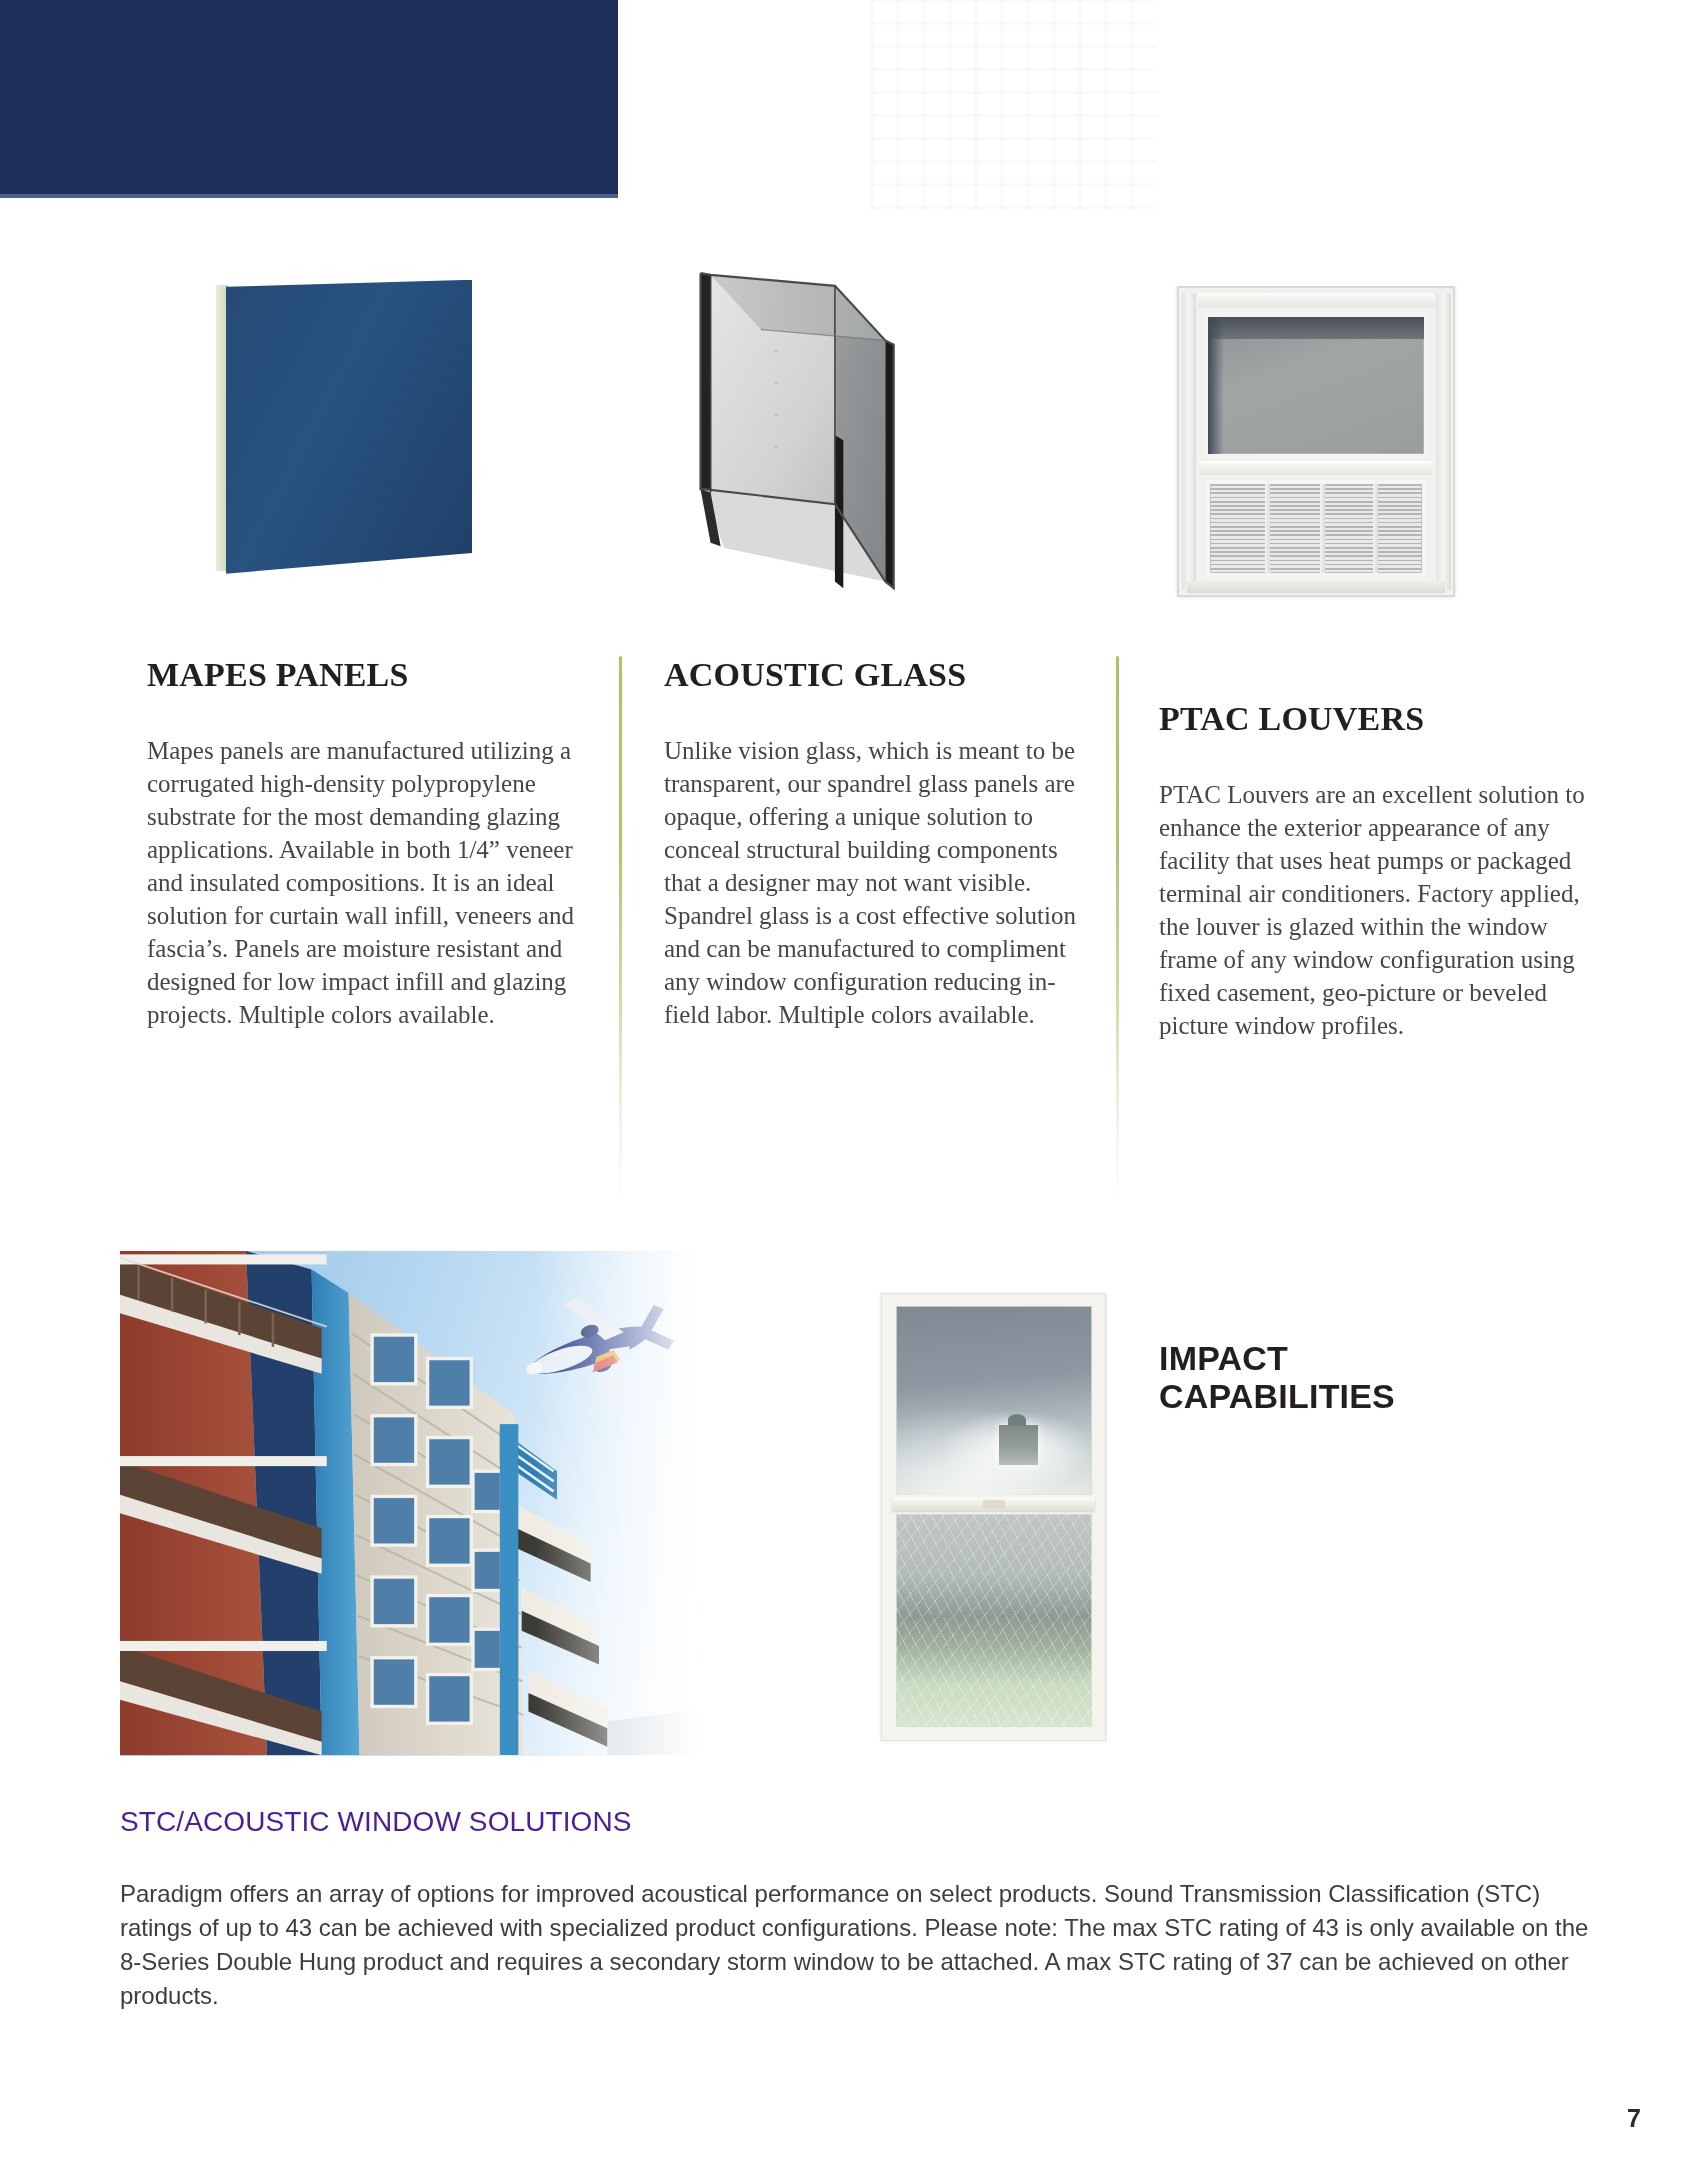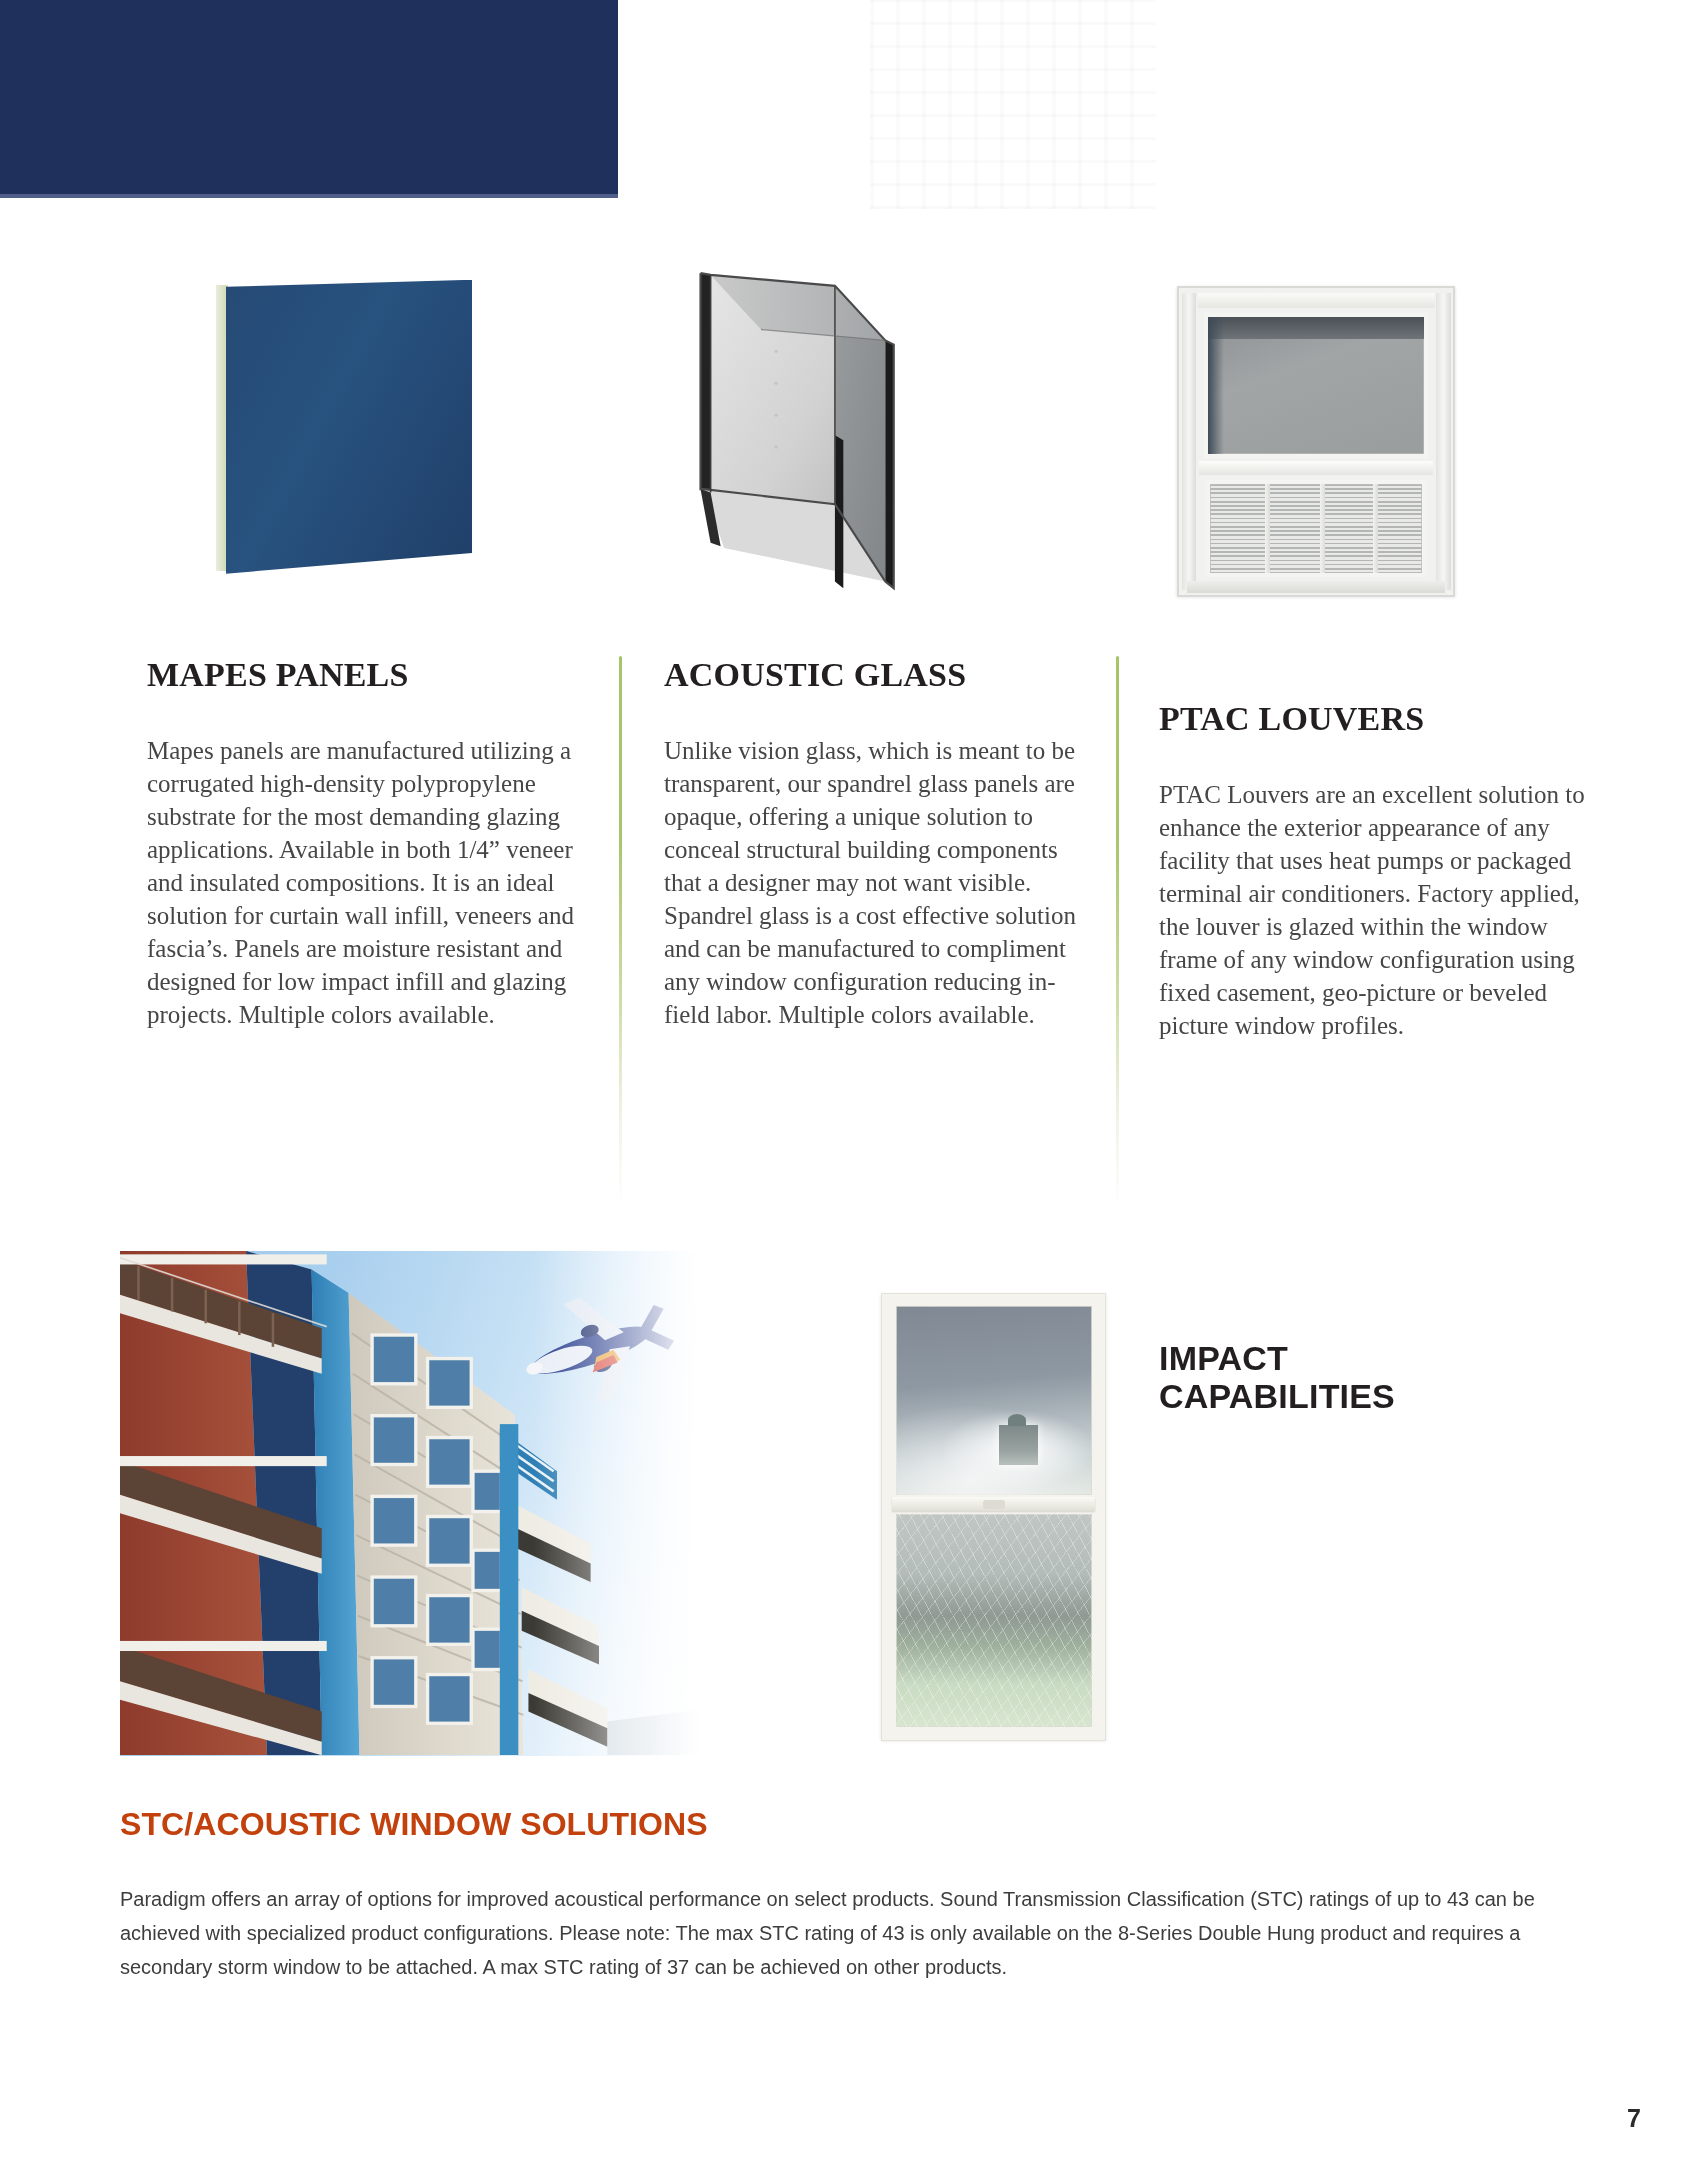--- a/index.html
+++ b/index.html
@@ -236,28 +236,28 @@
 
   .impact-col {
     position: absolute;
     left: 1159px; top: 1339px;
     width: 437px;
   }
 
   
   .stc-block { position: absolute; left: 120px; top: 1806px; width: 1480px; }
   h2.stc-head {
-    font-size: 32px;
-    font-weight: 700;
-    color: #c2410c;
+    font-size: 28px;
+    font-weight: 400;
+    color: #4c1d95;
     letter-spacing: 0.1px;
     margin-bottom: 39px;
   }
   p.stc-copy {
-    font-size: 20px;
+    font-size: 24px;
     line-height: 34px;
     color: #3d3d3d;
   }
 
   
   .page-num {
     position: absolute;
     right: 46px; bottom: 50px;
     font-size: 25px;
     font-weight: 700;

